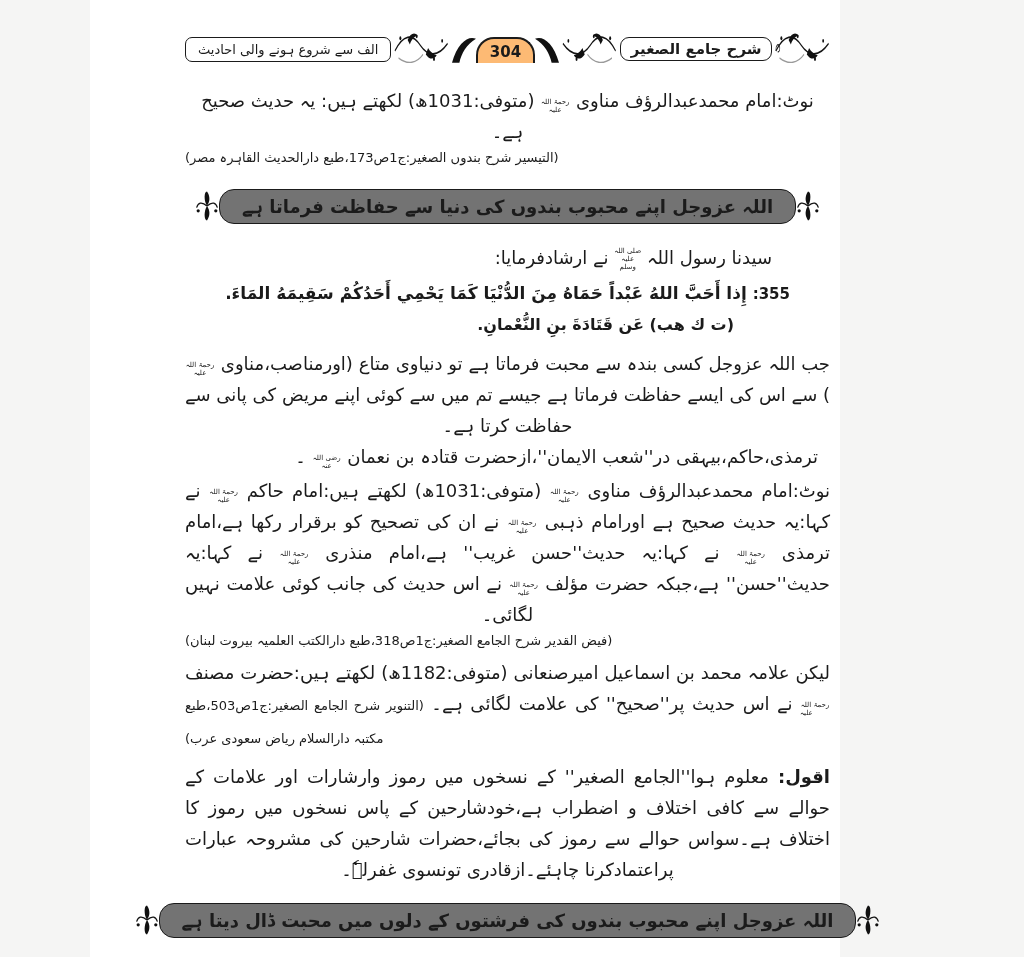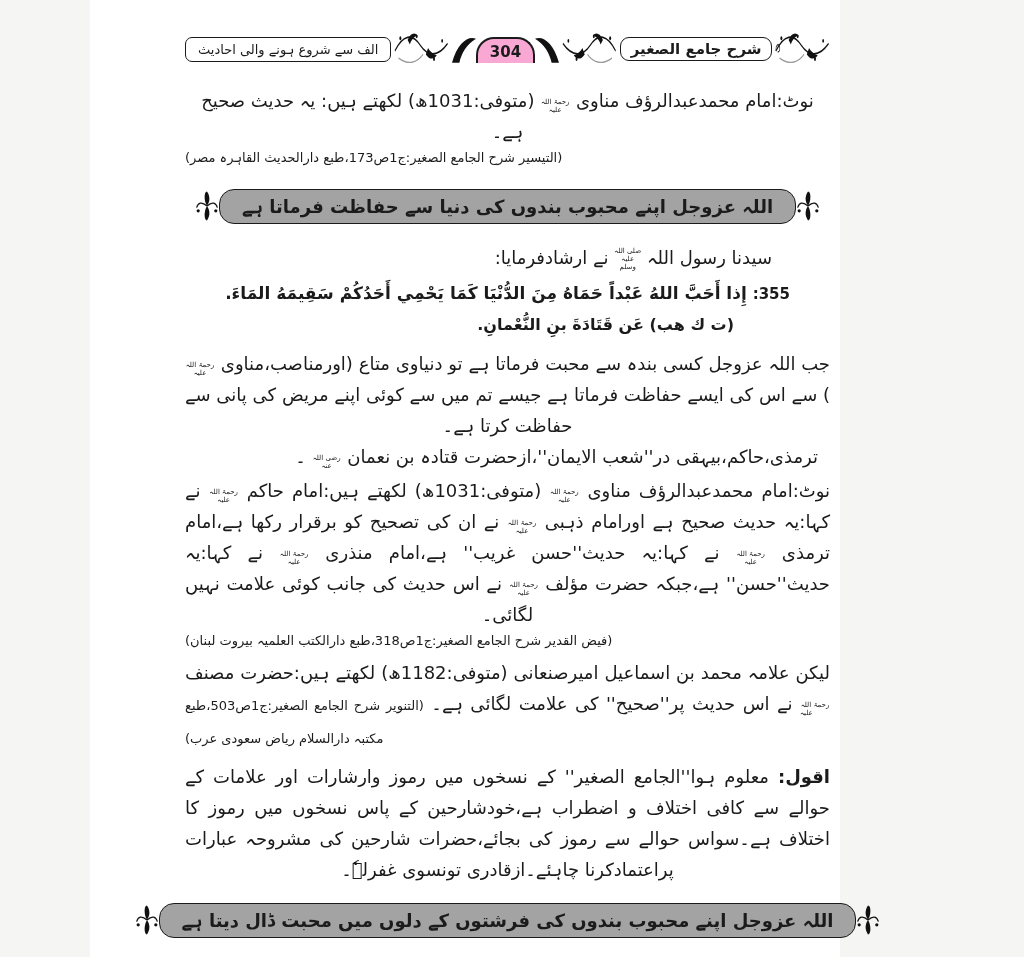--- a/index.html
+++ b/index.html
@@ -28,21 +28,21 @@
     padding:2px 10px;white-space:nowrap;background:#fff;text-align:right;
   }
   .tbox.title{font-size:15px;font-weight:bold;border-radius:9px;}
   .tbox.chapter{font-size:13px;border-radius:7px;padding:4px 12px;}
   .arch-group{display:flex;align-items:flex-end;}
   .arch{
     border:2px solid #1b1b1b;border-bottom:none;
     border-radius:18px 18px 0 0;
     padding:4px 12px 2px 12px;
     font-size:15px;font-weight:bold;direction:ltr;
-    background:#f9a8d4;line-height:1.2;
+    background:#fdba74;line-height:1.2;
   }
   .wing{width:24px;height:28px;flex:0 0 auto;}
   .flourish{flex:1 1 60px;height:36px;min-width:40px;}
   .flourish svg,.wing svg,.fleuron svg{display:block;width:100%;height:100%;}
   .mirror{transform:scaleX(-1);}
   
   .line{font-size:18px;line-height:31px;}
   .center{text-align:center;}
   .leftal{text-align:left;}
   .ref{font-size:13px;line-height:22px;}
@@ -57,21 +57,21 @@
     text-align:center;vertical-align:-5px;white-space:normal;
     font-weight:normal;
   }
   .hon.salla{width:27px;}
   
   .heading-row{display:flex;align-items:center;justify-content:center;margin-top:15px;}
   .fleuron{width:24px;height:44px;flex:0 0 auto;}
   .heading-box{
     border:1.8px solid #1b1b1b;border-radius:15px;
     padding:6px 22px;font-size:18px;font-weight:bold;
-    white-space:nowrap;background:#a3a3a3;
+    white-space:nowrap;background:#737373;
   }
   
   .hadith{
     font-size:17px;font-weight:bold;line-height:31px;
     text-align:justify;text-align-last:center;
     font-family:"DejaVu Sans",sans-serif;
   }
   .hadith.single{text-align:right;text-align-last:right;padding-right:40px;}
   .hnum{font-weight:bold;font-size:15px;text-align:right;}
   .hsource{font-size:16px;font-weight:bold;padding-right:96px;line-height:29px;}
@@ -139,21 +139,21 @@
       <span class="tbox chapter">
         <span>الف سے شروع ہونے والی احادیث</span>
       </span>
     </div>
 
     <div class="line center" style="margin-top:13px;">
       <span>نوٹ:امام محمدعبدالرؤف مناوی</span>
       <span class="hon">رحمۃ اللہ علیہ</span>
       <span>(متوفی:1031ھ) لکھتے ہیں: یہ حدیث صحیح ہے۔</span>
     </div>
-    <div class="ref leftal">(التیسیر شرح الجامع الصغیر:ج1ص173،طبع دارالحدیث القاہرہ مصر)</div>
+    <div class="ref leftal">(التیسیر شرح بندوں الصغیر:ج1ص173،طبع دارالحدیث القاہرہ مصر)</div>
 
     <div class="heading-row">
       <span class="fleuron">
         <svg viewBox="0 0 30 44">
           <path d="M15 4 C11 10 11 16 15 22 C19 16 19 4 15 4Z" fill="#111"></path>
           <path d="M15 40 C11 34 11 28 15 22 C19 28 19 40 15 40Z" fill="#111"></path>
           <path d="M15 22 C8 16 4 18 2 24" stroke="#111" fill="none" stroke-width="1.5"></path>
           <path d="M15 22 C22 16 26 18 28 24" stroke="#111" fill="none" stroke-width="1.5"></path>
           <circle cx="4" cy="28" r="2" fill="#111"></circle>
             <circle cx="26" cy="28" r="2" fill="#111"></circle>

